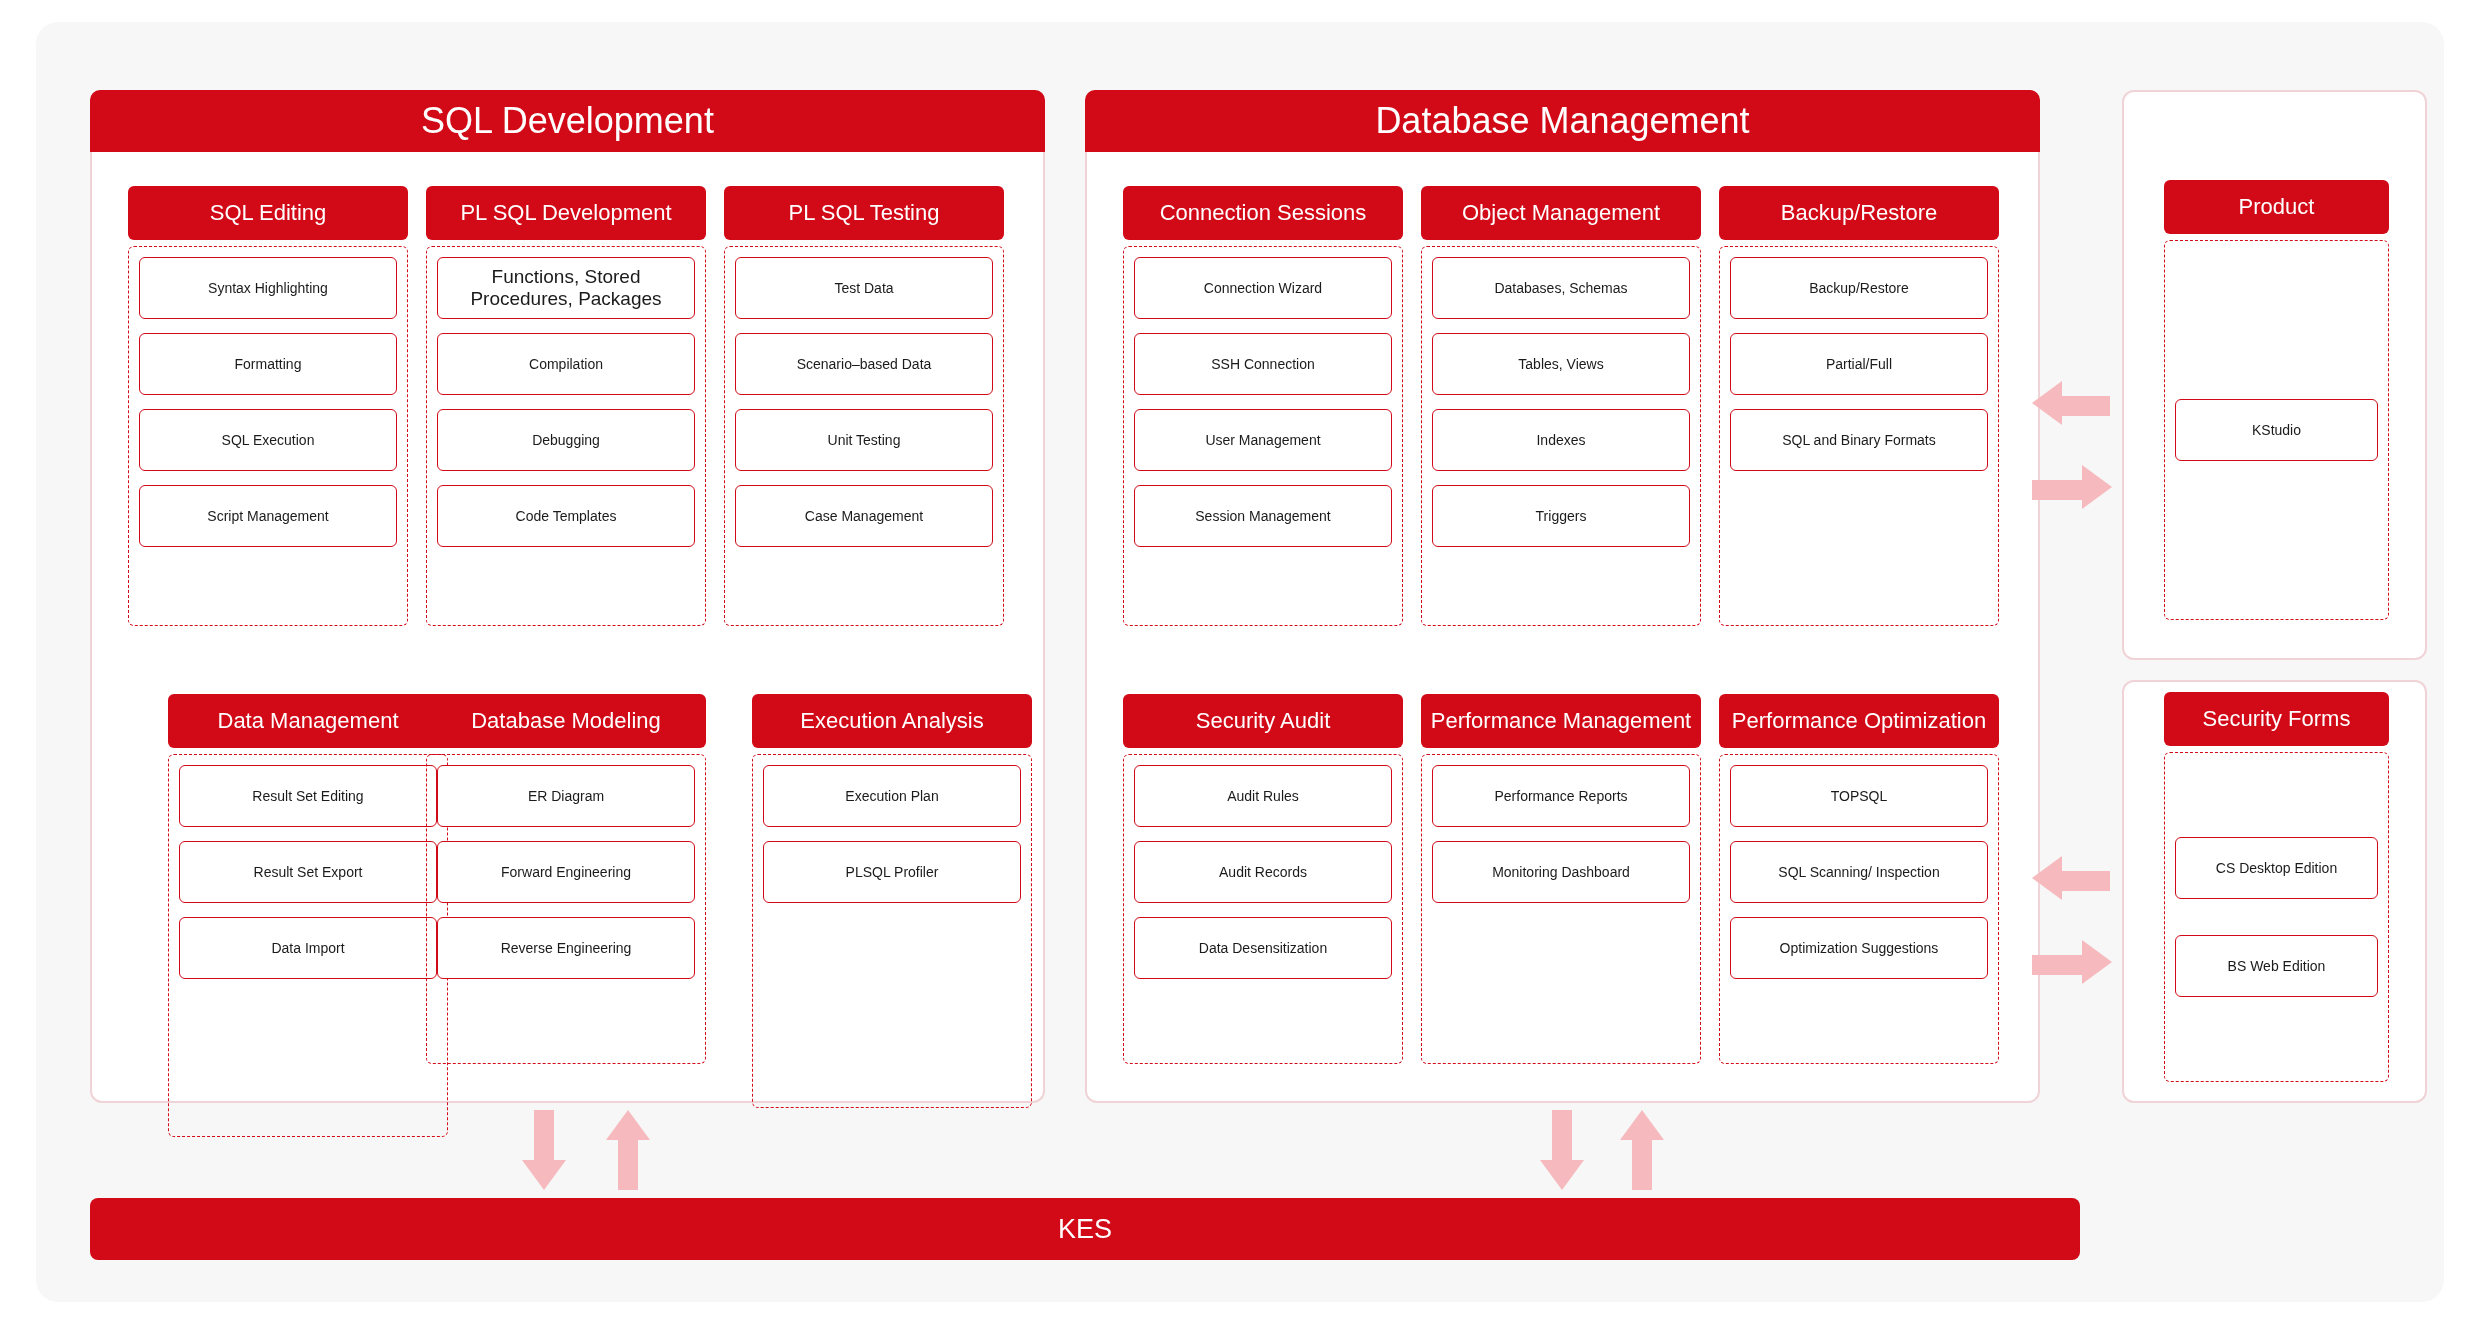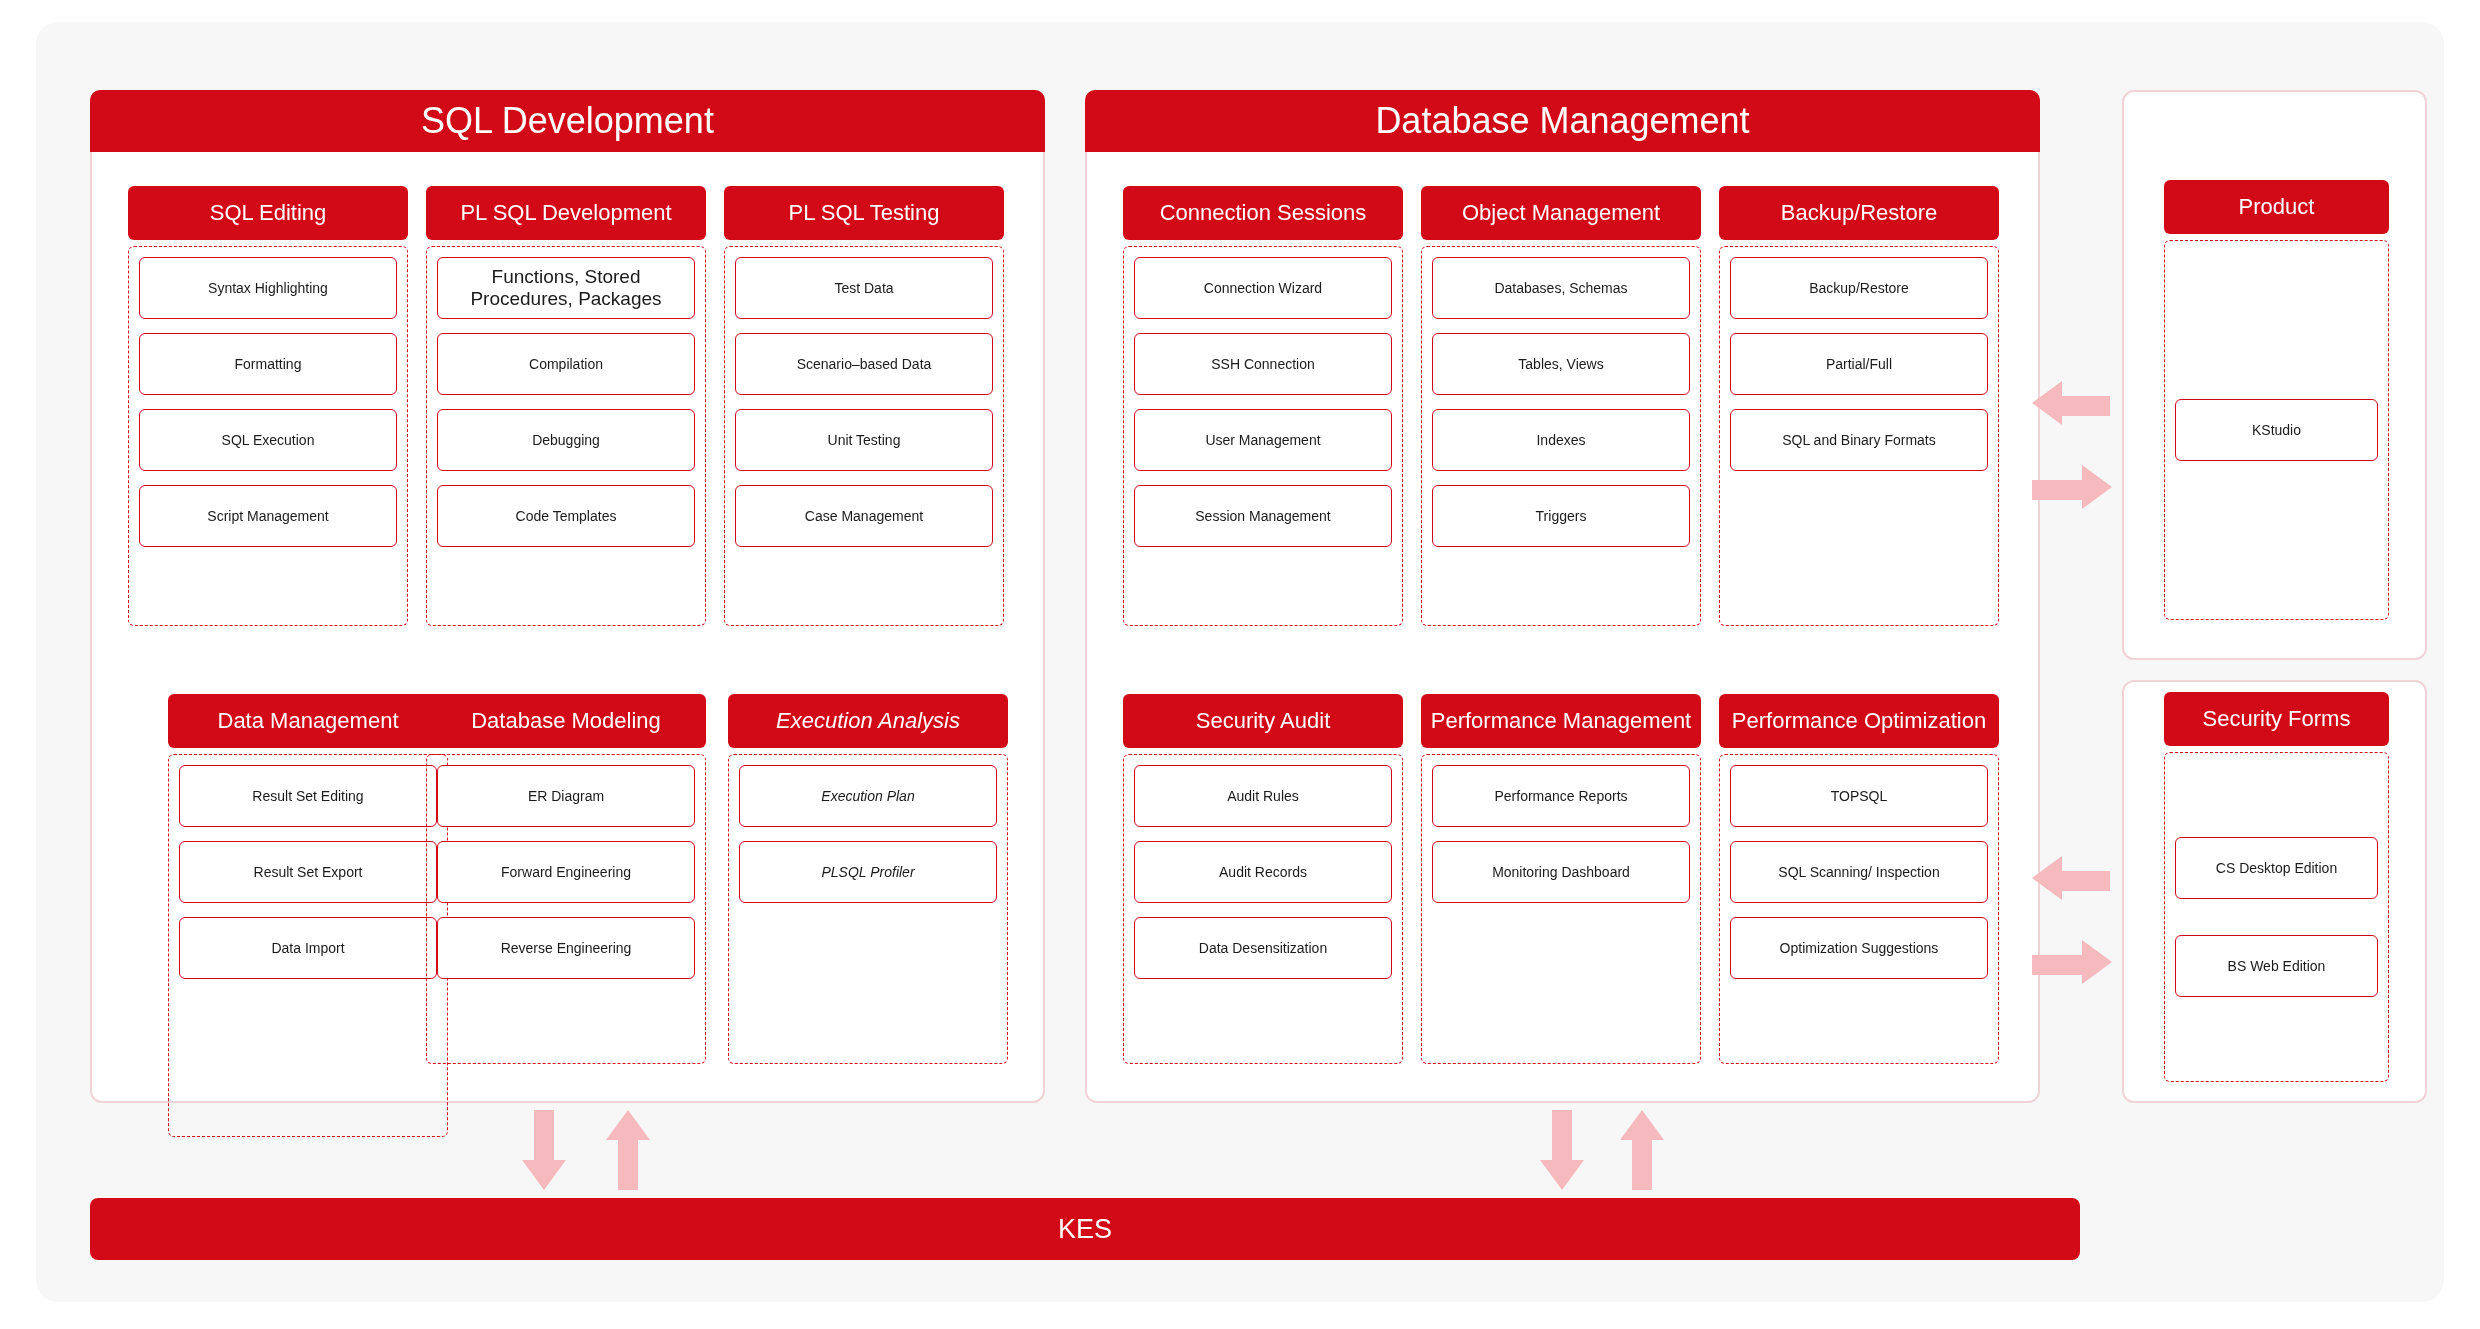--- a/index.html
+++ b/index.html
@@ -230,21 +230,21 @@
 
         <div class="col" style="left:334px; top:540px; width:280px; height:370px;">
           <div class="col-head">Database Modeling</div>
           <div class="col-list">
             <div class="cell">ER Diagram</div>
             <div class="cell">Forward Engineering</div>
             <div class="cell">Reverse Engineering</div>
           </div>
         </div>
 
-        <div class="col" style="left:636px; top:540px; width:280px; height:370px;font-style:italic;">
+        <div class="col" style="left:660px; top:540px; width:280px; height:414px;">
           <div class="col-head">Execution Analysis</div>
           <div class="col-list">
             <div class="cell">Execution Plan</div>
             <div class="cell">PLSQL Profiler</div>
           </div>
         </div>
 
       </div>
     </div>
 

